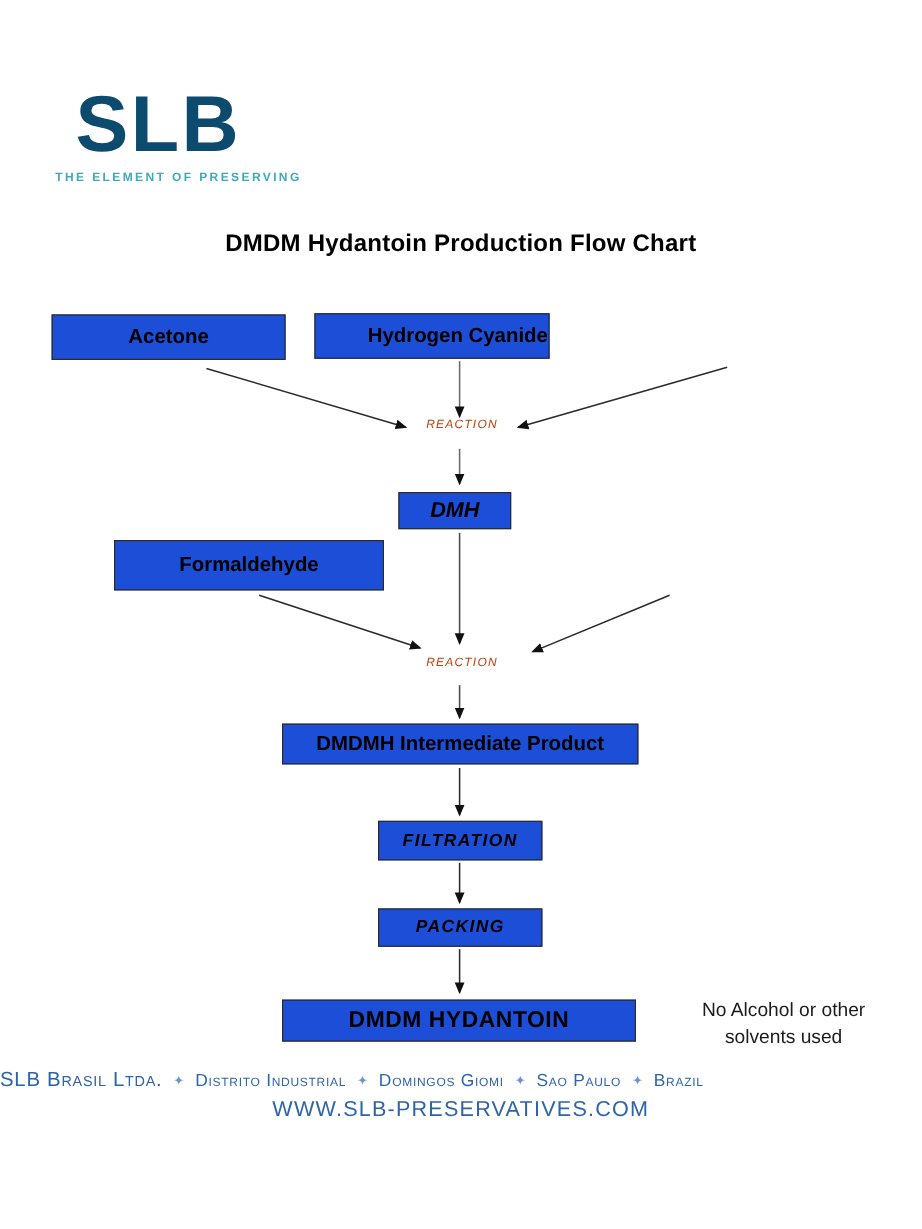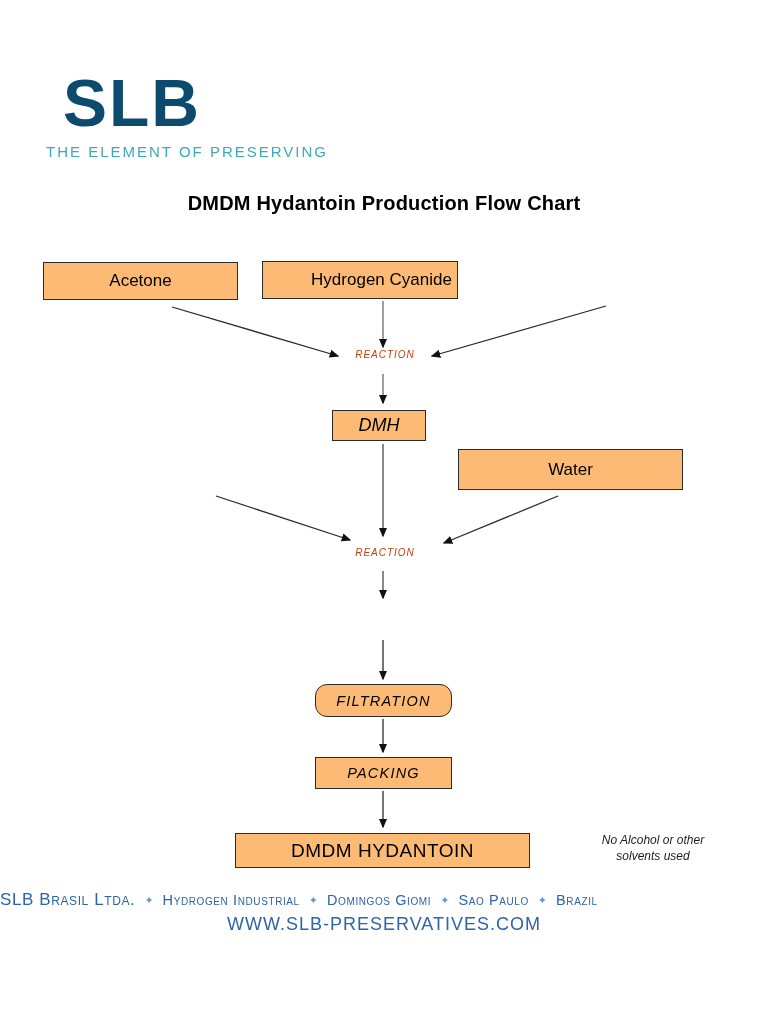--- a/index.html
+++ b/index.html
@@ -12,58 +12,59 @@
   }
   
   .logo{position:absolute;left:46px;top:70px;}
   .logo-text{
     margin-left:17px;
     font-size:66px;line-height:1;font-weight:bold;
     letter-spacing:2px;color:#0c4a6e;
   }
   .logo-tagline{
     margin-top:7px;
-    font-size:15px;letter-spacing:2px;font-weight:normal;
+    font-size:10px;letter-spacing:2px;font-weight:bold;
     color:#3EA9BA;white-space:nowrap;
   }
   
   .title{
     position:absolute;left:0;top:192px;width:100%;
     margin:0;text-align:center;
     font-size:20px;font-weight:bold;color:#000;letter-spacing:0.2px;
   }
   
   .box{
     position:absolute;
-    border:1.4px solid #2b2b2b;background:#fdba74;
+    border:1.4px solid #2b2b2b;background:#1d4ed8;
     display:flex;align-items:center;justify-content:center;
     font-size:17px;color:#000;box-sizing:border-box;
     white-space:nowrap;
+    font-weight:bold;
   }
   .b-acetone{left:43px;top:262px;width:195px;height:38px;}
   .b-hc{left:262px;top:261px;width:196px;height:38px;padding-left:43px;}
   .b-ab{left:478px;top:261px;width:240px;height:38px;font-size:16.5px;}
   .b-dmh{left:332px;top:410px;width:94px;height:31px;font-style:italic;font-size:18px;}
   .b-form{left:95px;top:450px;width:225px;height:42px;}
   .b-water{left:458px;top:449px;width:225px;height:41px;}
   .b-dmdmh{left:235px;top:603px;width:297px;height:34px;}
-  .b-filt{left:315px;top:684px;width:137px;height:33px;font-style:italic;font-size:14.5px;letter-spacing:1.2px;border-radius:12px;}
+  .b-filt{left:315px;top:684px;width:137px;height:33px;font-style:italic;font-size:14.5px;letter-spacing:1.2px;}
   .b-pack{left:315px;top:757px;width:137px;height:32px;font-style:italic;font-size:14.5px;letter-spacing:1.2px;}
   .b-final{left:235px;top:833px;width:295px;height:35px;font-size:19px;letter-spacing:0.5px;}
   
   .reaction{
     position:absolute;width:130px;text-align:center;
     font-style:italic;font-size:10px;letter-spacing:1px;color:#c2410c;
   }
   .r1{left:320px;top:349px;}
   .r2{left:320px;top:547px;}
   
   .note{
     position:absolute;left:573px;top:832px;width:160px;
-    text-align:center;font-style:italic;font-size:12px;
+    text-align:center;font-size:16px;
     color:#1c1c1c;line-height:1.35;
   }
   
   .arrows{position:absolute;left:0;top:0;pointer-events:none;}
   
   .footer-address{
     position:absolute;left:0;top:890px;width:100%;
     display:flex;justify-content:flex-start;align-items:baseline;
     gap:9px;color:#2E64A8;font-variant:small-caps;
     white-space:nowrap;
@@ -108,37 +109,38 @@
     <line x1="383" y1="791" x2="383" y2="827" stroke="#2a2a2a" stroke-width="1.3" marker-end="url(#ah)"></line>
   </svg>
 
   <div class="box b-acetone">Acetone</div>
   <div class="box b-hc">Hydrogen Cyanide</div>
 
   <div class="reaction r1">REACTION</div>
 
   <div class="box b-dmh">DMH</div>
 
-  <div class="box b-water">Water</div>
+  <div class="box b-form">Formaldehyde</div>
 
   <div class="reaction r2">REACTION</div>
 
+  <div class="box b-dmdmh">DMDMH Intermediate Product</div>
   <div class="box b-filt">FILTRATION</div>
   <div class="box b-pack">PACKING</div>
   <div class="box b-final">DMDM HYDANTOIN</div>
 
   <div class="note">
     <div>No Alcohol or other</div>
     <div>solvents used</div>
   </div>
 
   <div class="footer-address">
     <span class="footer-company">SLB Brasil Ltda.</span>
     <span class="footer-star">✦</span>
-    <span class="footer-item">Hydrogen Industrial</span>
+    <span class="footer-item">Distrito Industrial</span>
     <span class="footer-star">✦</span>
     <span class="footer-item">Domingos Giomi</span>
     <span class="footer-star">✦</span>
     <span class="footer-item">Sao Paulo</span>
     <span class="footer-star">✦</span>
     <span class="footer-item">Brazil</span>
   </div>
 
   <div class="footer-website">WWW.SLB-PRESERVATIVES.COM</div>
 

